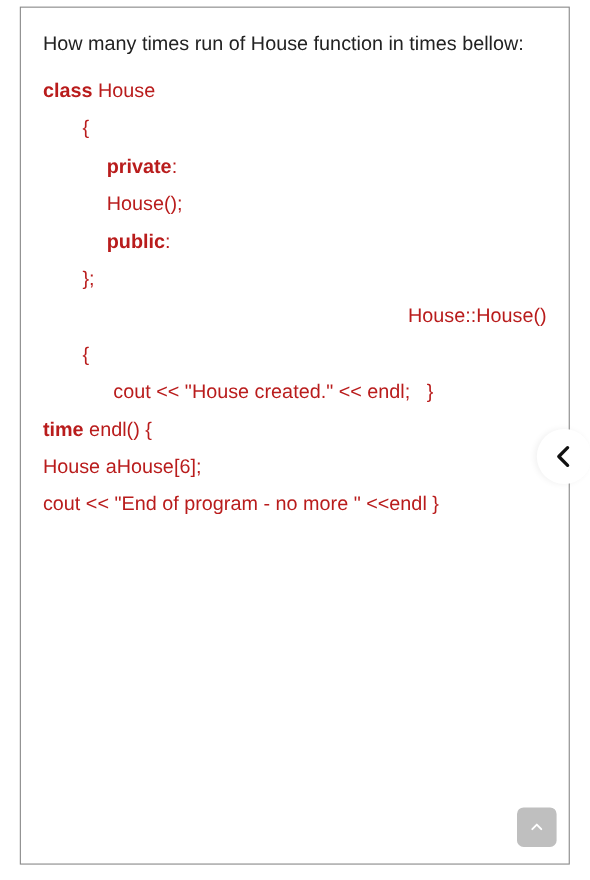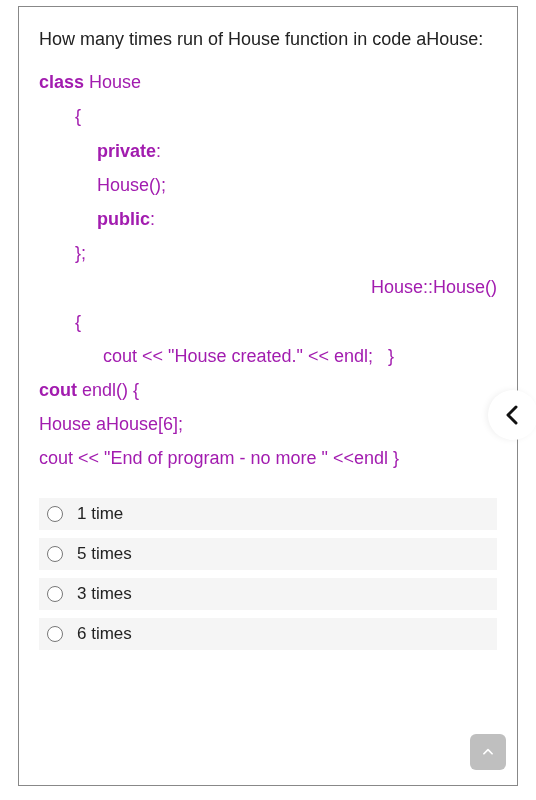--- a/index.html
+++ b/index.html
@@ -22,21 +22,21 @@
     min-height: 780px;
   }
   .question-text {
     font-size: 18px;
     color: #222;
     line-height: 1.35;
     margin-bottom: 14px;
   }
   .code-block {
     font-size: 18px;
-    color: #a21caf;
+    color: #b91c1c;
     line-height: 1.9;
   }
   .code-line {
     white-space: pre;
   }
   .kw { font-weight: 700; }
   .indent1 { padding-left: 36px; }
   .indent2 { padding-left: 58px; }
   .indent2b { padding-left: 64px; }
   .indent0b { padding-left: 44px; text-align: right; }
@@ -93,55 +93,37 @@
   .scroll-top svg {
     width: 14px;
     height: 14px;
   }
 </style>
 </head>
 <body>
 
 <div class="card">
 
-  <div class="question-text">How many times run of House function in code aHouse:</div>
+  <div class="question-text">How many times run of House function in times bellow:</div>
 
   <div class="code-block">
     <div class="code-line"><span class="kw">class</span><span> House</span></div>
     <div class="code-line indent1">{</div>
     <div class="code-line indent2"><span class="kw">private</span><span>:</span></div>
     <div class="code-line indent2">House();</div>
     <div class="code-line indent2"><span class="kw">public</span><span>:</span></div>
     <div class="code-line indent1">};</div>
     <div class="code-line indent0b">House::House()</div>
     <div class="code-line indent1">{</div>
     <div class="code-line indent2b">cout &lt;&lt; "House created." &lt;&lt; endl;   }</div>
-    <div class="code-line"><span class="kw">cout</span><span> endl() {</span></div>
+    <div class="code-line"><span class="kw">time</span><span> endl() {</span></div>
     <div class="code-line">House aHouse[6];</div>
     <div class="code-line">cout &lt;&lt; "End of program - no more " &lt;&lt;endl }</div>
   </div>
 
-  <div class="options">
-    <div class="option-row">
-      <span class="radio"></span>
-      <span>1 time</span>
-    </div>
-    <div class="option-row">
-      <span class="radio"></span>
-      <span>5 times</span>
-    </div>
-    <div class="option-row">
-      <span class="radio"></span>
-      <span>3 times</span>
-    </div>
-    <div class="option-row">
-      <span class="radio"></span>
-      <span>6 times</span>
-    </div>
-  </div>
 
 </div>
 
 <div class="nav-arrow">
   <svg viewBox="0 0 24 24">
     <path d="M15 4 L7 12 L15 20" stroke="#111" stroke-width="3" fill="none" stroke-linecap="round" stroke-linejoin="round"></path>
   </svg>
 </div>
 
 <div class="scroll-top">

